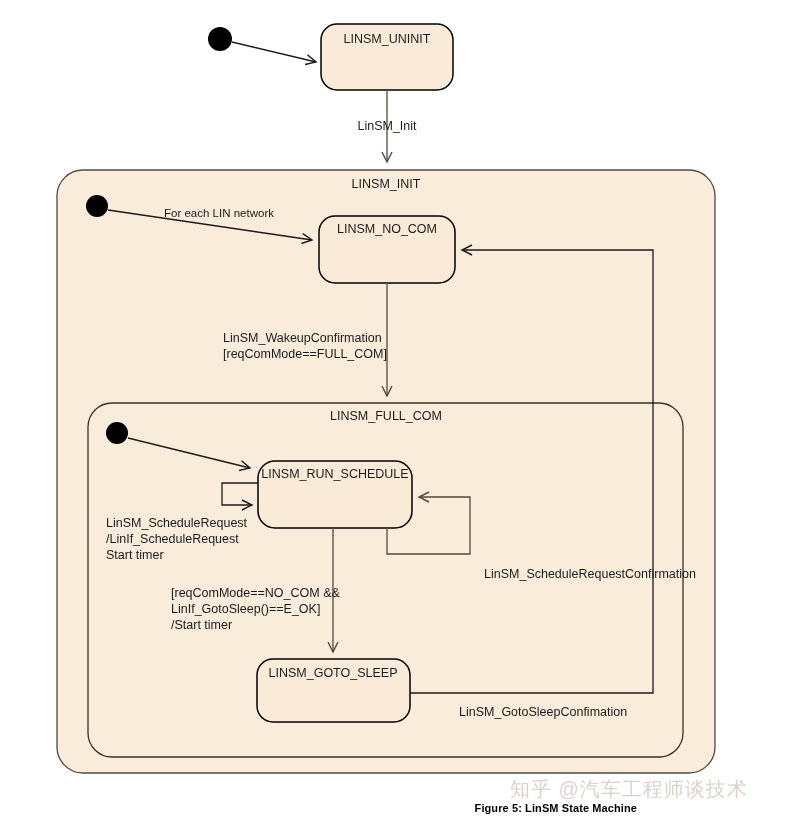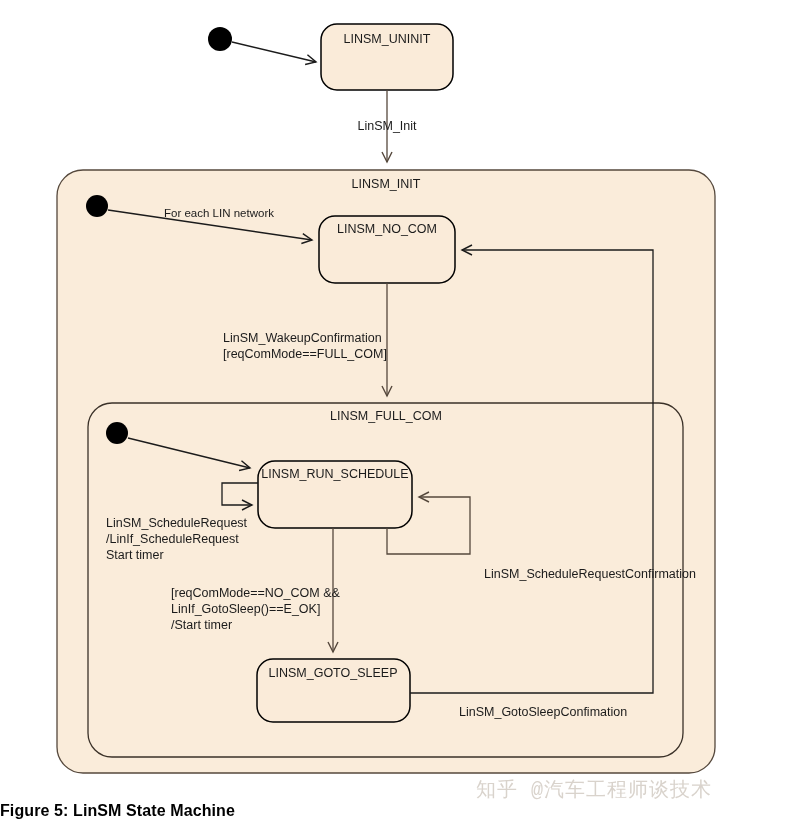--- a/index.html
+++ b/index.html
@@ -22,33 +22,33 @@
   #diagram-svg {
     position: absolute;
     left: 0;
     top: 0;
   }
   .caption {
     position: absolute;
     left: 0;
     top: 802px;
     width: 637px;
-    text-align: left;
-    font-size: 16px;
+    text-align: right;
+    font-size: 11px;
     font-weight: bold;
     color: #000000;
     letter-spacing: 0.1px;
   }
   .watermark {
     position: absolute;
-    left: 476px;
+    left: 510px;
     top: 776px;
     font-size: 20px;
     color: #d9d3cc;
-    font-family: Liberation Mono, monospace;
+    font-family: Liberation Sans, sans-serif;
     white-space: nowrap;
     letter-spacing: 1px;
   }
 </style>
 </head>
 <body>
 
 <div id="stage">
 
   <svg id="diagram-svg" width="805" height="825" viewBox="0 0 805 825">

